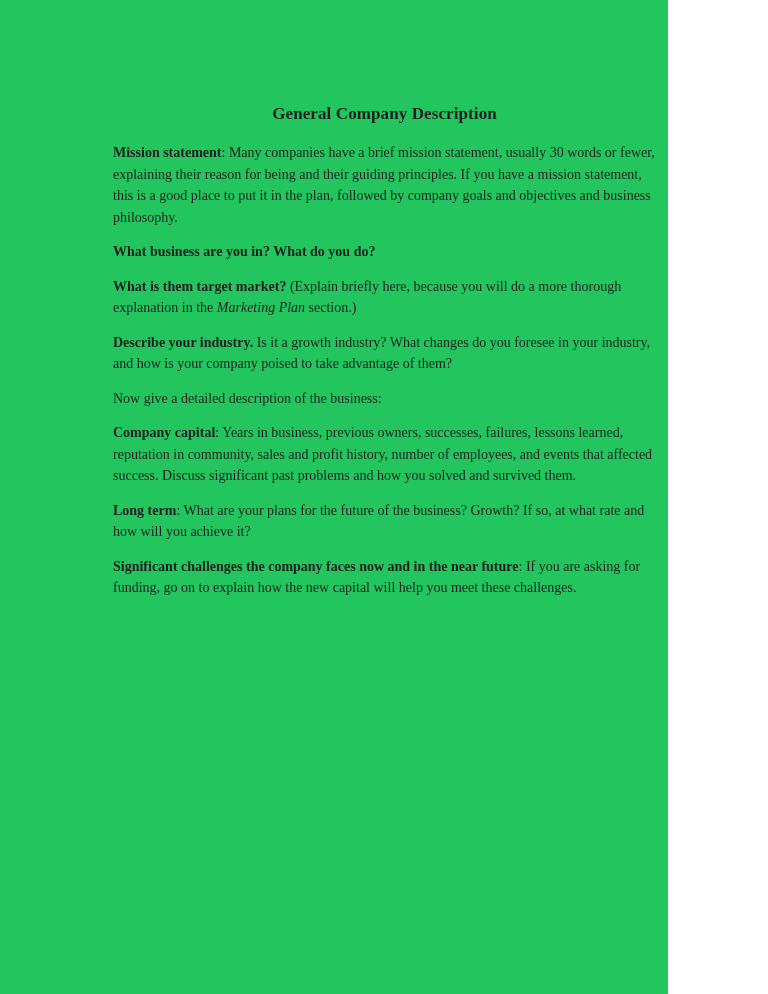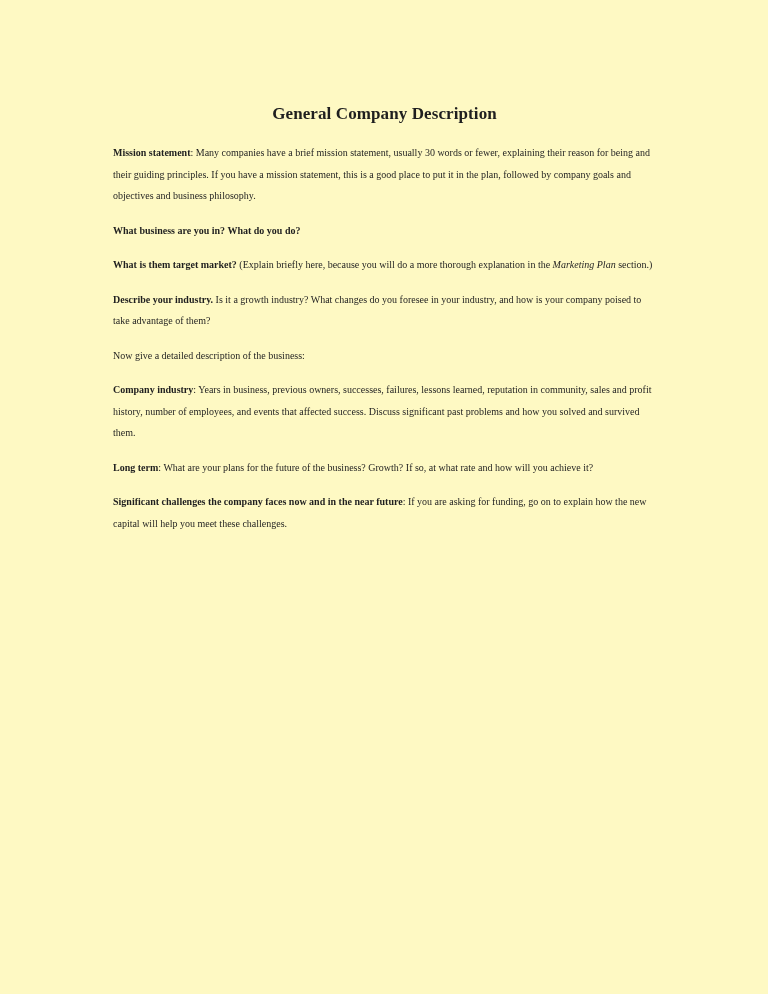--- a/index.html
+++ b/index.html
@@ -2,23 +2,23 @@
 <html><head>
 <meta charset="utf-8">
 <style>
   html, body {
     margin: 0;
     padding: 0;
     background: #ffffff;
   }
   .page {
     position: relative;
-    width: 768px;
+    width: 668px;
     height: 994px;
-    background: #fef9c3;
+    background: #22c55e;
     box-sizing: border-box;
     overflow: hidden;
   }
   .content {
     position: absolute;
     left: 113px;
     top: 103px;
     width: 543px;
     font-family: "Liberation Serif", "DejaVu Serif", serif;
     color: #1f1f1f;
@@ -26,37 +26,37 @@
   .doc-title {
     margin: 0 0 17px 0;
     font-size: 17px;
     line-height: 22px;
     font-weight: bold;
     text-align: center;
     letter-spacing: 0.1px;
   }
   .doc-paragraph {
     margin: 0 0 13px 0;
-    font-size: 10px;
+    font-size: 14px;
     line-height: 21.5px;
     text-align: left;
   }
   .doc-paragraph .seg-bold { font-weight: bold; }
   .doc-paragraph .seg-italic { font-style: italic; }
 </style>
 </head>
 <body>
 
 <div class="page">
   <div class="content">
     <h1 class="doc-title">General Company Description</h1>
     <div id="paragraphs">
         <p class="doc-paragraph"><span class="seg-bold">Mission statement</span><span class="">: Many companies have a brief mission statement, usually 30 words or fewer, explaining their reason for being and their guiding principles. If you have a mission statement, this is a good place to put it in the plan, followed by company goals and objectives and business philosophy.</span></p>
         <p class="doc-paragraph"><span class="seg-bold">What business are you in? What do you do?</span></p>
         <p class="doc-paragraph"><span class="seg-bold">What is them target market?</span><span class=""> (Explain briefly here, because you will do a more thorough explanation in the </span><span class=" seg-italic">Marketing Plan</span><span class=""> section.)</span></p>
         <p class="doc-paragraph"><span class="seg-bold">Describe your industry.</span><span class=""> Is it a growth industry? What changes do you foresee in your industry, and how is your company poised to take advantage of them?</span></p>
         <p class="doc-paragraph"><span class="">Now give a detailed description of the business:</span></p>
-        <p class="doc-paragraph"><span class="seg-bold">Company industry</span><span class="">: Years in business, previous owners, successes, failures, lessons learned, reputation in community, sales and profit history, number of employees, and events that affected success. Discuss significant past problems and how you solved and survived them.</span></p>
+        <p class="doc-paragraph"><span class="seg-bold">Company capital</span><span class="">: Years in business, previous owners, successes, failures, lessons learned, reputation in community, sales and profit history, number of employees, and events that affected success. Discuss significant past problems and how you solved and survived them.</span></p>
         <p class="doc-paragraph"><span class="seg-bold">Long term</span><span class="">: What are your plans for the future of the business? Growth? If so, at what rate and how will you achieve it?</span></p>
         <p class="doc-paragraph"><span class="seg-bold">Significant challenges the company faces now and in the near future</span><span class="">: If you are asking for funding, go on to explain how the new capital will help you meet these challenges.</span></p>
       </div>
   </div>
 </div>
 
 </body></html>

